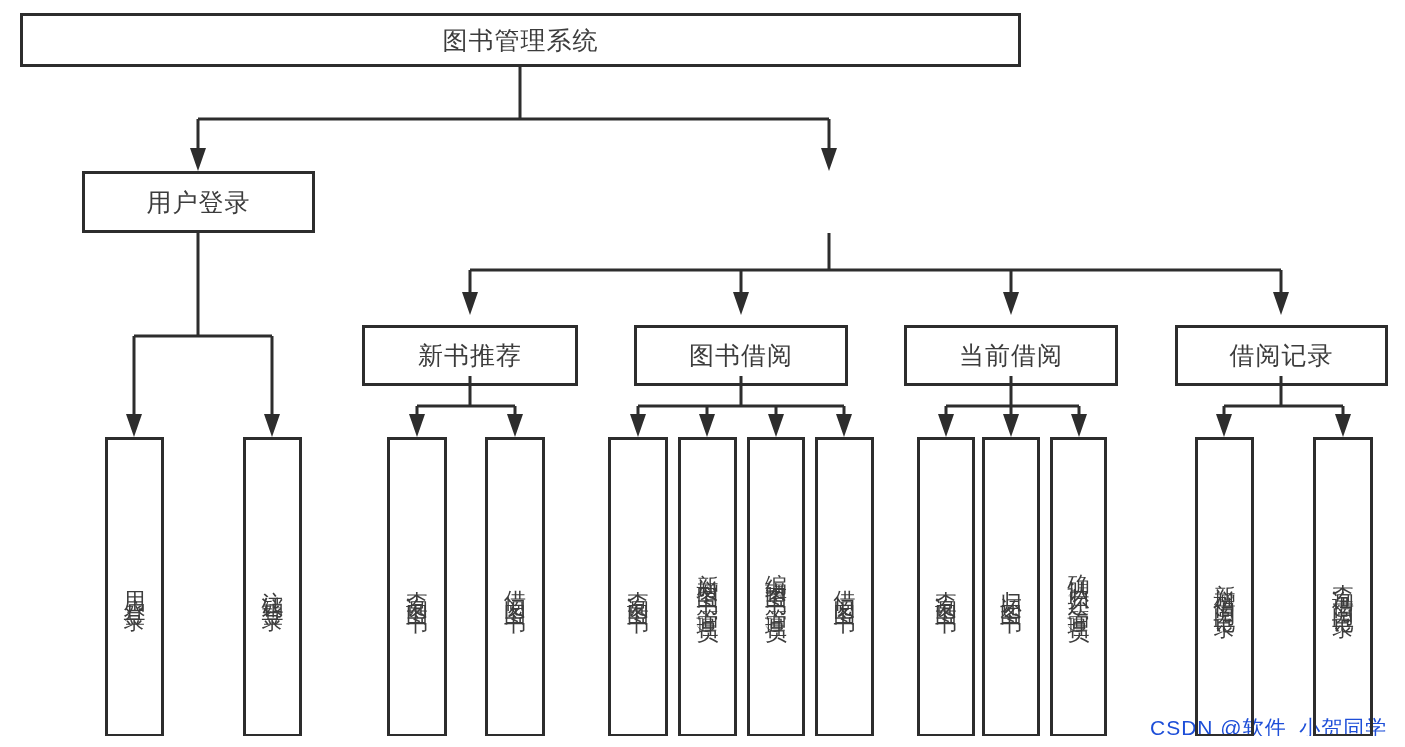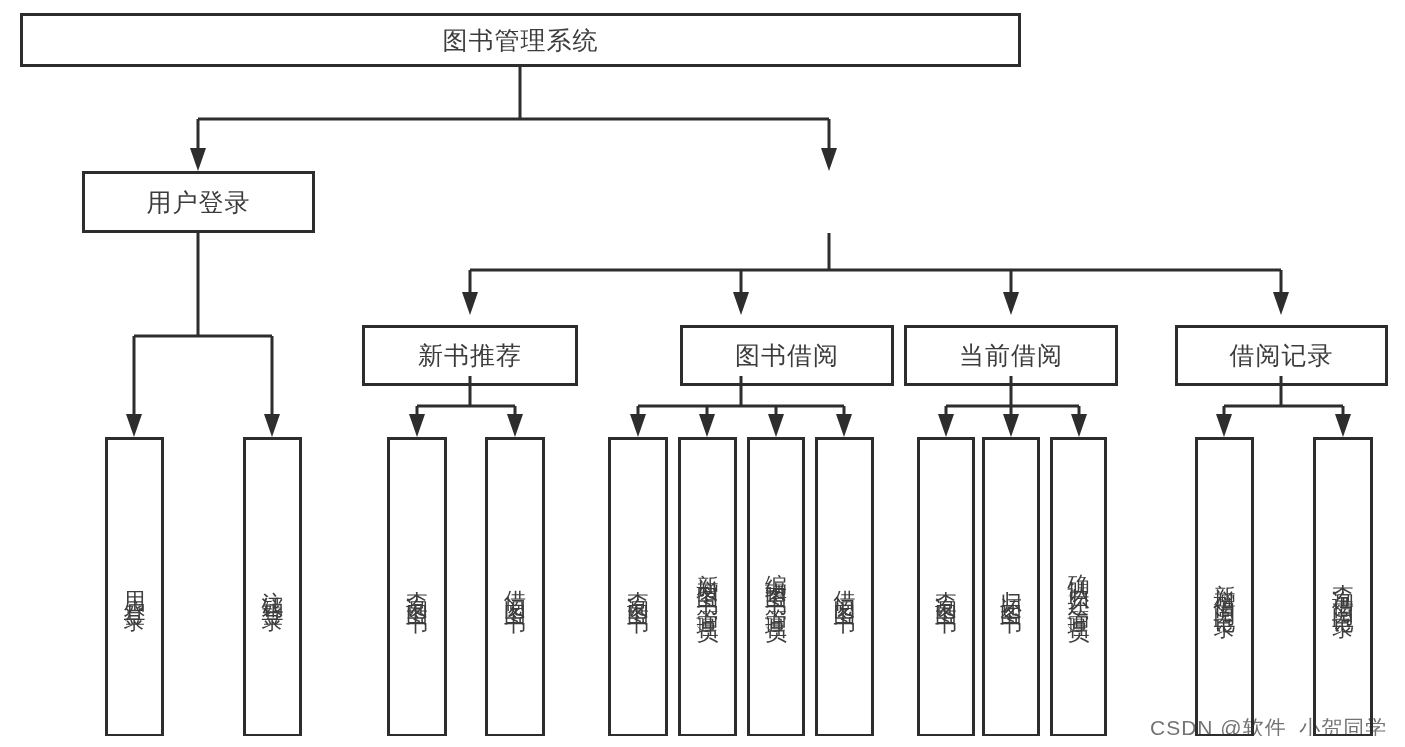--- a/index.html
+++ b/index.html
@@ -30,21 +30,21 @@
     text-orientation:mixed;
     font-size:22px;
     letter-spacing:7px;
     line-height:1;
   }
   .watermark{
     position:absolute;
     left:1150px;top:714px;
     z-index:0;
     font-size:21px;
-    color:#737373;
+    color:#1d4ed8;
     letter-spacing:1px;
     white-space:nowrap;
   }
   path{stroke:#2d2d2d;stroke-width:3;fill:none;}
   polygon{fill:#2d2d2d;stroke:none;}
 </style>
 </head>
 <body>
 
 <div id="canvas">
@@ -82,21 +82,21 @@
     <path d="M1281,376 V406 M1224,406 H1343 M1224,406 V427 M1343,406 V427"></path>
     <polygon points="1216,414 1232,414 1224,437"></polygon>
     <polygon points="1335,414 1351,414 1343,437"></polygon>
   </svg>
 
   <div class="node hnode root">图书管理系统</div>
 
   <div class="node hnode lvl2" style="left:82px;width:233px;">用户登录</div>
 
   <div class="node hnode lvl3" style="left:362px;width:216px;">新书推荐</div>
-  <div class="node hnode lvl3" style="left:634px;width:214px;margin-left:46px;">图书借阅</div>
+  <div class="node hnode lvl3" style="left:634px;width:214px;">图书借阅</div>
   <div class="node hnode lvl3" style="left:904px;width:214px;">当前借阅</div>
   <div class="node hnode lvl3" style="left:1175px;width:213px;">借阅记录</div>
 
   <div class="node leaf" style="left:105px;width:59px;">用户登录</div>
   <div class="node leaf" style="left:243px;width:59px;">注销登录</div>
 
   <div class="node leaf" style="left:387px;width:60px;">查询图书</div>
   <div class="node leaf" style="left:485px;width:60px;">借阅图书</div>
 
   <div class="node leaf" style="left:608px;width:60px;">查询图书</div>

